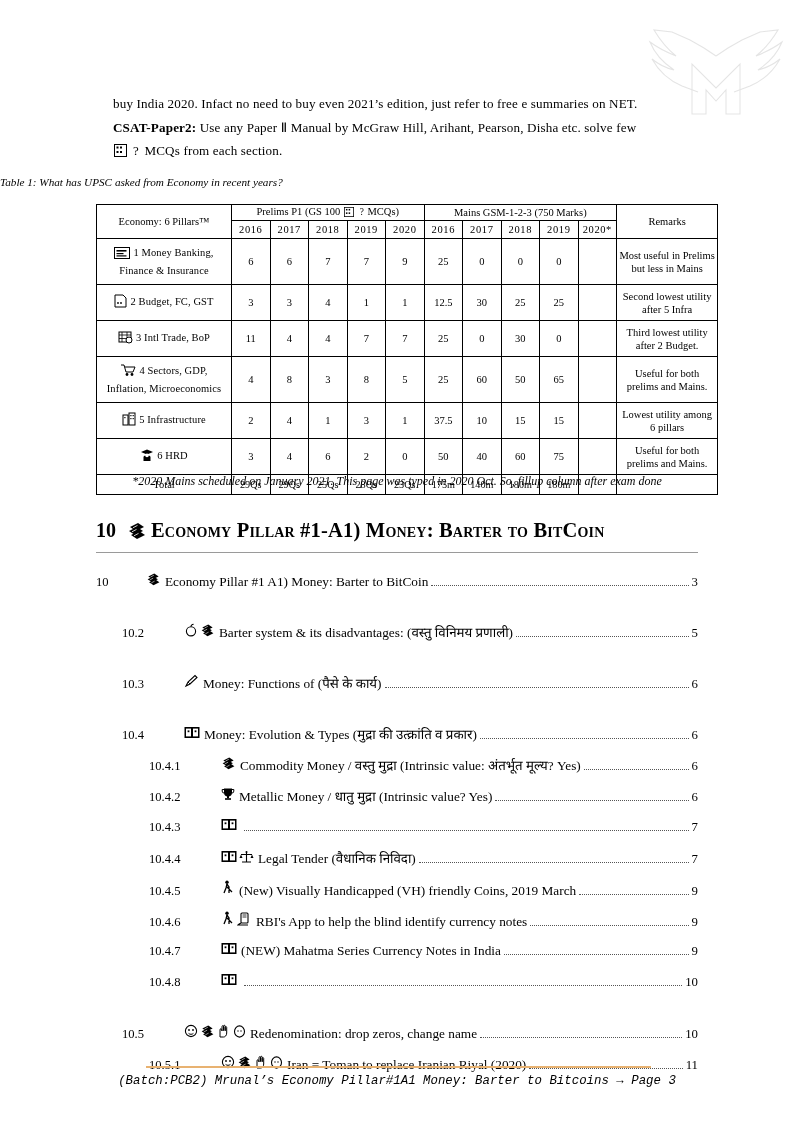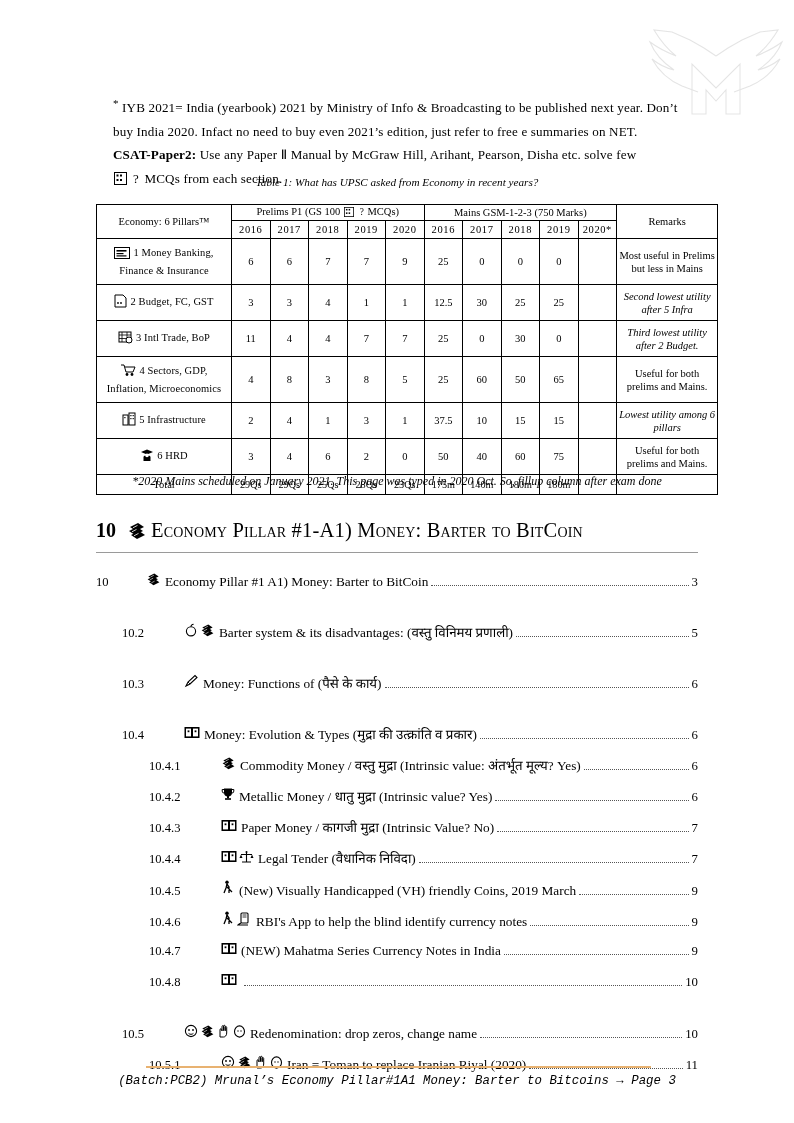--- a/index.html
+++ b/index.html
@@ -53,21 +53,21 @@
     vertical-align: -2px;
     margin: 0 1px;
   }
 
   
   .table-caption {
     position: absolute;
     left: 0;
     top: 176px;
     width: 794px;
-    text-align: center;
+    text-align: left;
     font-style: italic;
     font-size: 11.2px;
     font-family: "Liberation Serif", serif;
   }
 
   
   .tbl-wrap {
     position: absolute;
     left: 96px;
     top: 204px;
@@ -102,21 +102,21 @@
   }
   td.num {
     font-size: 12.6px;
     font-family: "Liberation Serif", serif;
   }
   td.remark {
     font-size: 9.4px;
     line-height: 13px;
     padding: 3px 3px;
   }
-  td.remark.ital { font-style: italic; }
+  td.remark.ital { }
   tr.total td {
     font-size: 10.2px;
     height: 17px;
   }
   tr.total td.lbl { font-size: 10.5px; margin-left: 32px; }
   .row-tall td { height: 43px; }
   .row-mid td  { height: 33px; }
 
   .pill-ico {
     display: inline-block;
@@ -148,21 +148,21 @@
     align-items: baseline;
     gap: 11px;
   }
   .chapter .cnum {
     font-size: 20px;
     font-weight: bold;
     font-family: "Liberation Serif", serif;
   }
   .chapter .ctitle {
     font-size: 20.5px;
-    font-weight: normal;
+    font-weight: bold;
     font-variant: small-caps;
     font-family: "Liberation Serif", serif;
     letter-spacing: 0.2px;
   }
   .chapter .chead-ico {
     display: inline-block;
     vertical-align: -3px;
     margin-right: 4px;
   }
 
@@ -242,24 +242,20 @@
     <svg viewBox="0 0 140 115" width="140" height="115" aria-hidden="true">
       <g fill="none" stroke="#cfcfcf" stroke-width="1.1">
         <path d="M70 38 L58 30 L44 22 L26 14 L8 12 C14 22 20 30 30 38 C20 34 12 30 4 24 C8 34 16 44 28 52 C20 50 12 46 6 41 C12 52 22 62 36 68 L52 74"></path>
         <path d="M70 38 L82 30 L96 22 L114 14 L132 12 C126 22 120 30 110 38 C120 34 128 30 136 24 C132 34 124 44 112 52 C120 50 128 46 134 41 C128 52 118 62 104 68 L88 74"></path>
         <path d="M46 96 L46 46 L70 70 L94 46 L94 96 L80 96 L80 72 L70 83 L60 72 L60 96 Z"></path>
       </g>
     </svg>
   </div>
 
   <div class="intro">
-    <p>
-      <span class="sup-star">*</span>
-      <span>IYB 2021= India (yearbook) 2021 by Ministry of Info &amp; Broadcasting to be published next year. Don’t</span>
-    </p>
     <p>buy India 2020. Infact no need to buy even 2021’s edition, just refer to free e summaries on NET.</p>
     <p>
       <span class="bold">CSAT-Paper2:</span><span> Use any Paper Ⅱ Manual by McGraw Hill, Arihant, Pearson, Disha etc. solve few</span>
     </p>
     <p>
       <span class="mini-icon">
         <svg width="13" height="13" viewBox="0 0 13 13">
             <rect x="0.5" y="0.5" width="12" height="12" fill="none" stroke="#000"></rect>
             <rect x="2.5" y="2.5" width="2" height="2" fill="#000"></rect>
             <rect x="6" y="2.5" width="2" height="2" fill="#000"></rect>
@@ -609,21 +605,20 @@
       <span class="tnum">10.4.3</span>
       <span class="ticons">
         <span><svg width="16" height="13" viewBox="0 0 16 13">
               <rect x="0.5" y="1" width="15" height="11" fill="#000"></rect>
               <rect x="2" y="2.6" width="5" height="7.8" fill="#fff"></rect>
               <rect x="9" y="2.6" width="5" height="7.8" fill="#fff"></rect>
               <rect x="3.6" y="4.4" width="1.8" height="1.8" fill="#000"></rect>
               <rect x="10.6" y="4.4" width="1.8" height="1.8" fill="#000"></rect>
             </svg></span>
       </span>
-      <span class="ttext">Paper Money / कागजी मुद्रा (Intrinsic Value? No)</span>
       <span class="leader"></span>
       <span class="tpage">7</span>
     </div>
 
     <div class="toc-row lvl3">
       <span class="tnum">10.4.4</span>
       <span class="ticons">
         <span><svg width="16" height="13" viewBox="0 0 16 13">
               <rect x="0.5" y="1" width="15" height="11" fill="#000"></rect>
               <rect x="2" y="2.6" width="5" height="7.8" fill="#fff"></rect>

